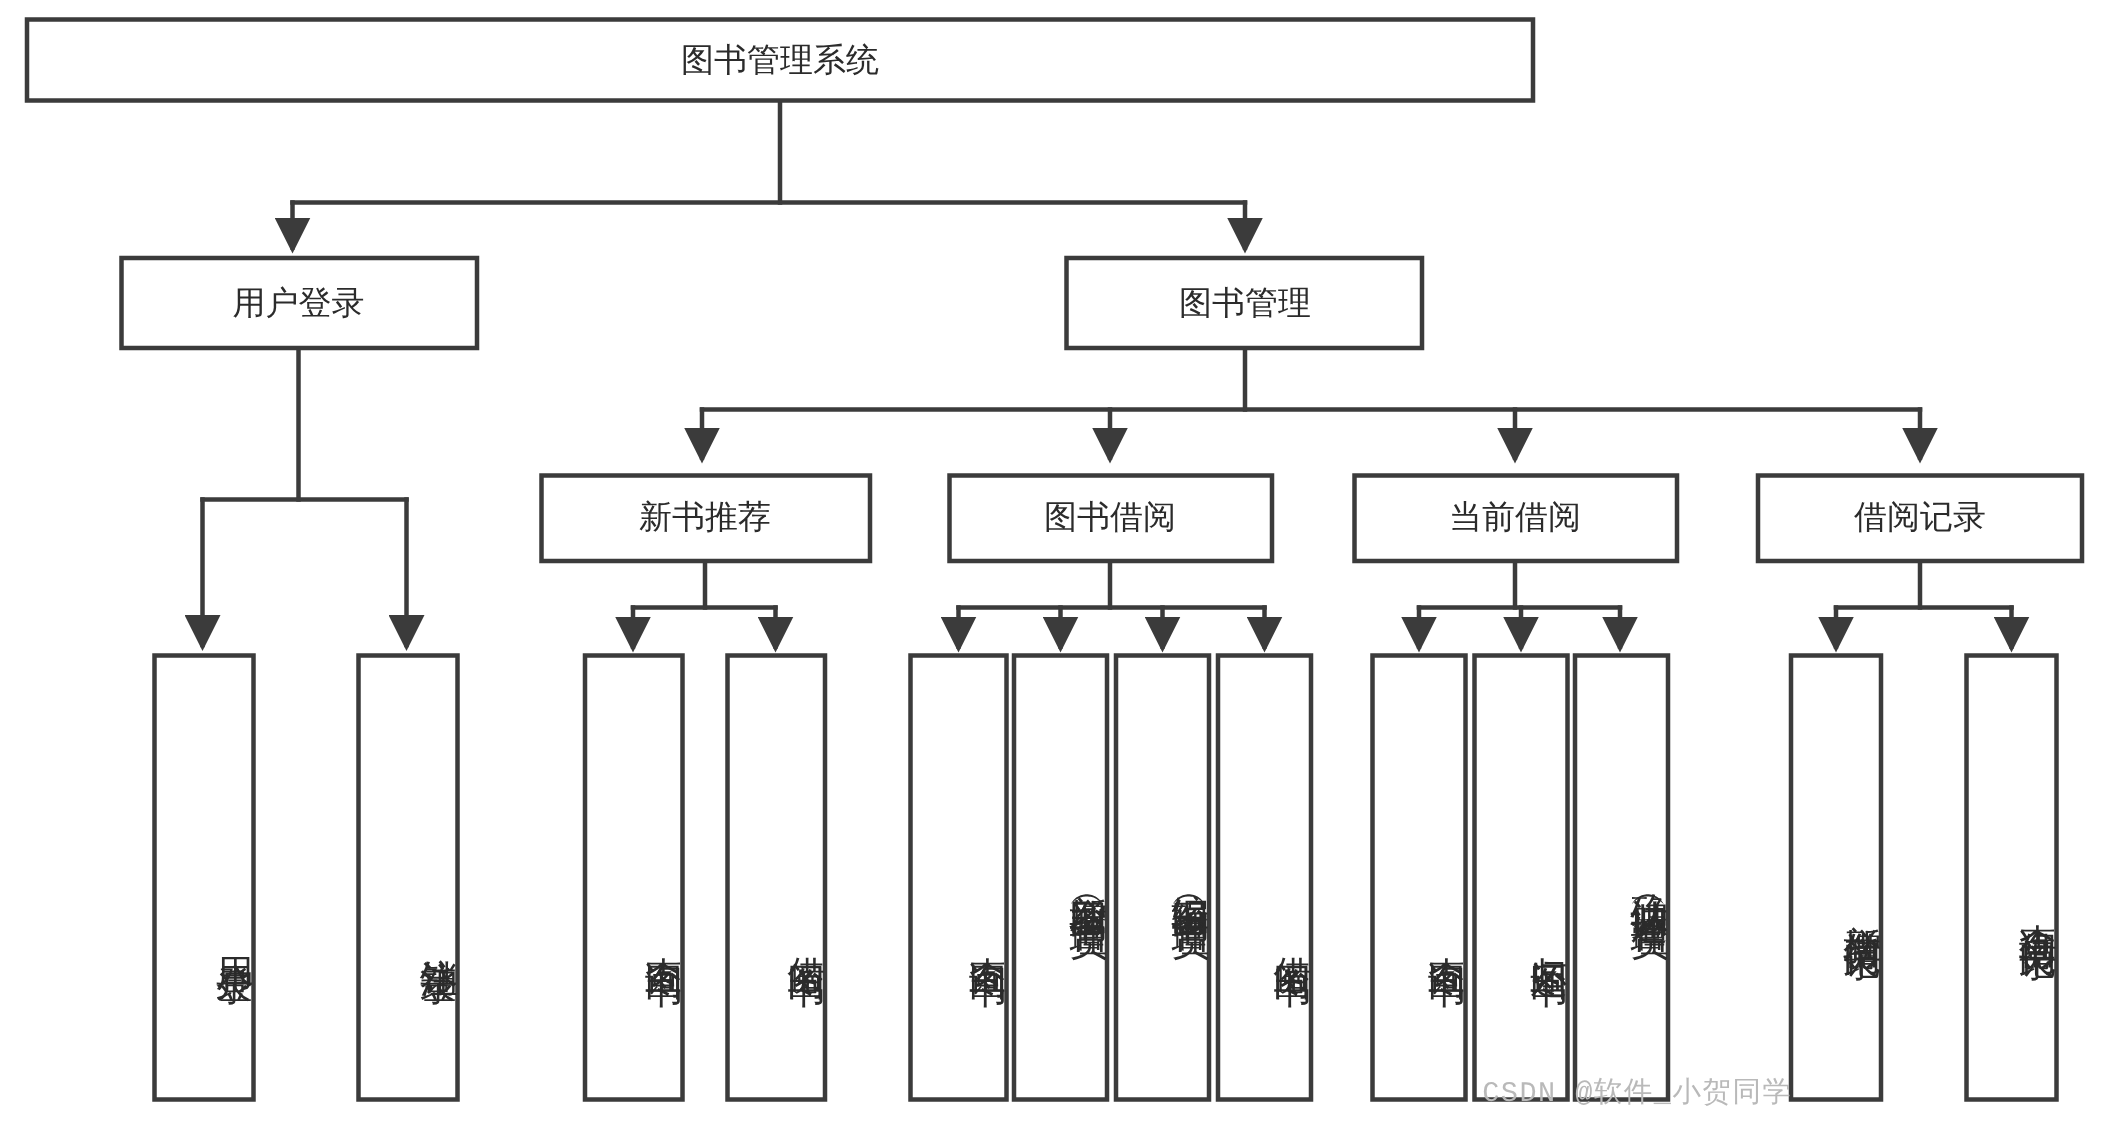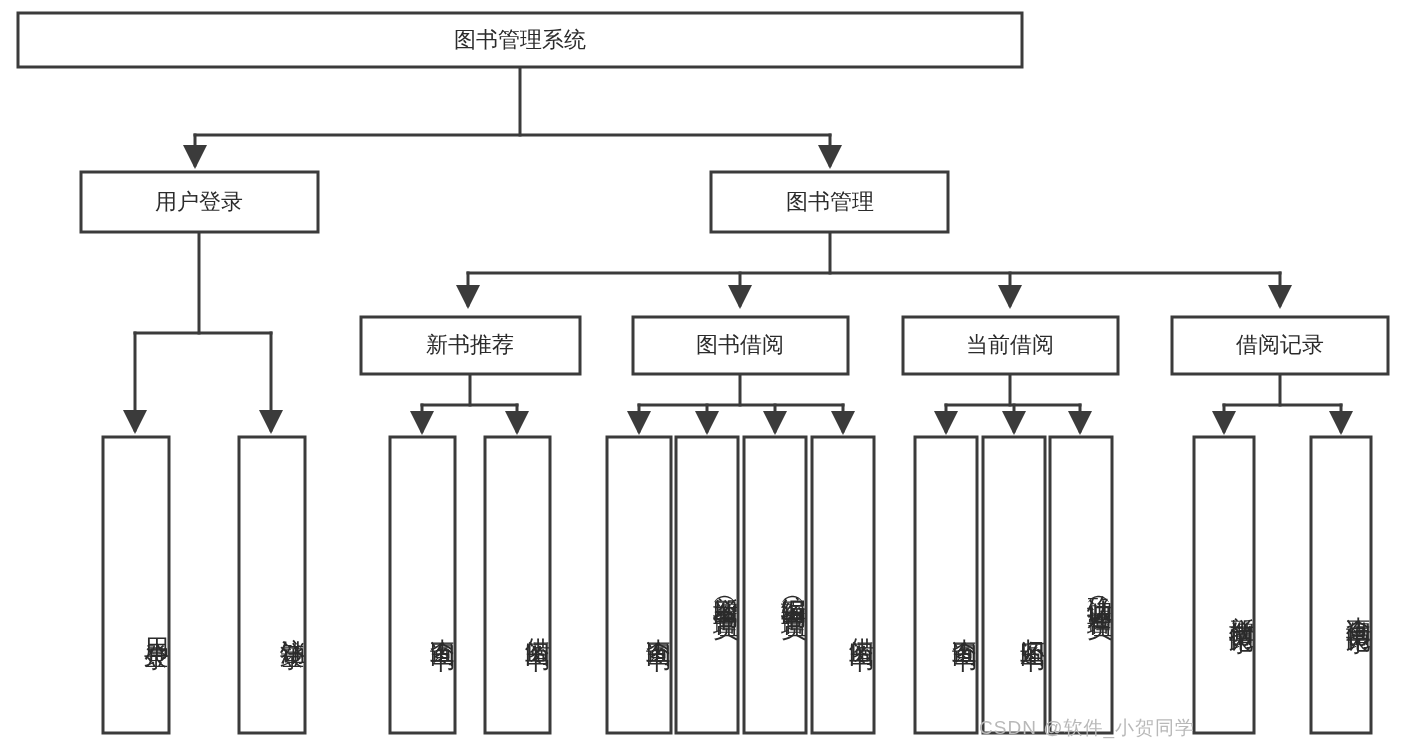--- a/index.html
+++ b/index.html
@@ -57,21 +57,21 @@
     letter-spacing: 3px;
     color: #2b2b2b;
     white-space: nowrap;
     text-align: center;
     pointer-events: none;
   }
   .watermark {
     position: absolute;
     right: 8px;
     bottom: 6px;
-    font-family: Liberation Sans, sans-serif;
+    font-family: Liberation Mono, monospace;
     font-size: 19px;
     color: #b9b9b9;
     letter-spacing: 1px;
     white-space: nowrap;
   }
 </style>
 </head>
 <body>
 
 <div id="diagram-root">

